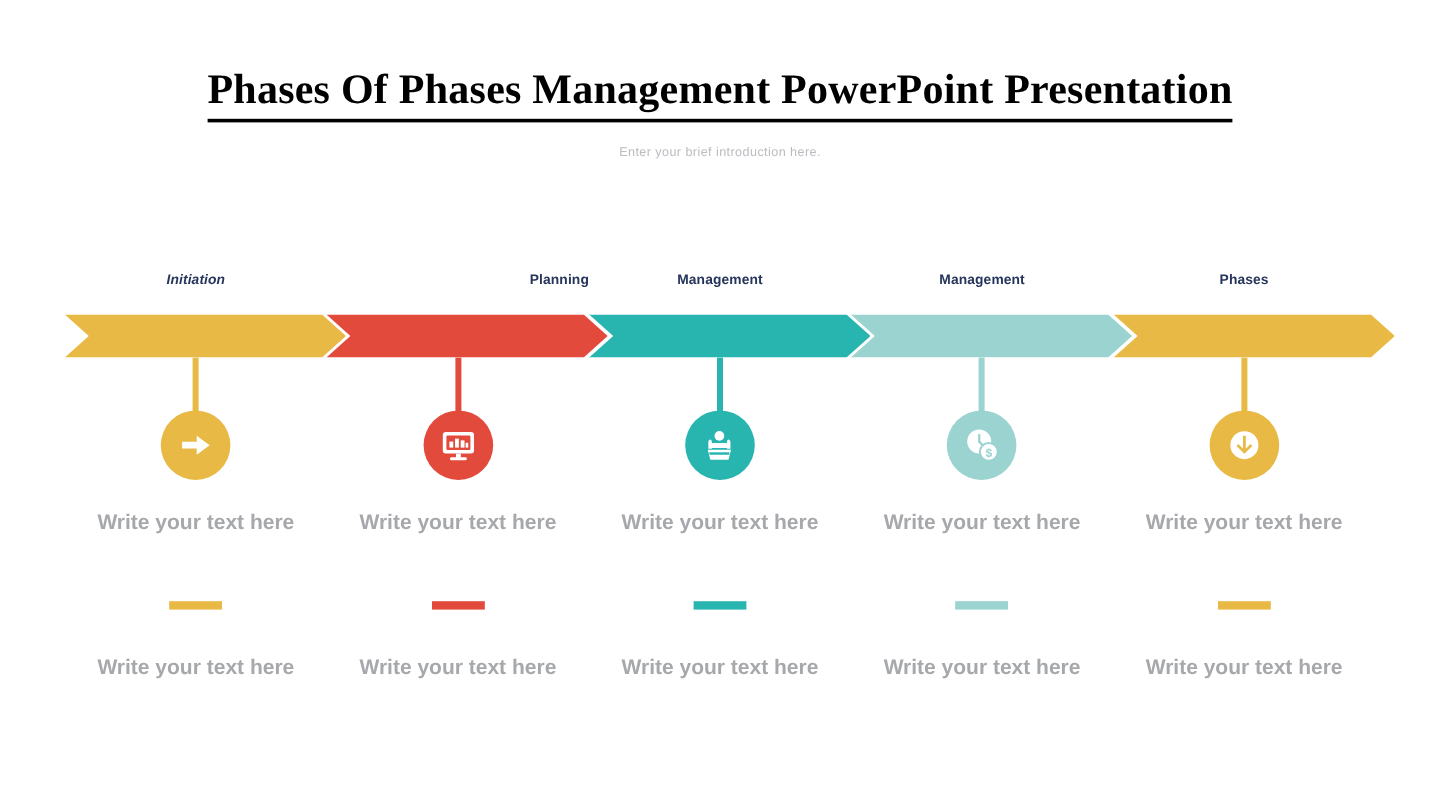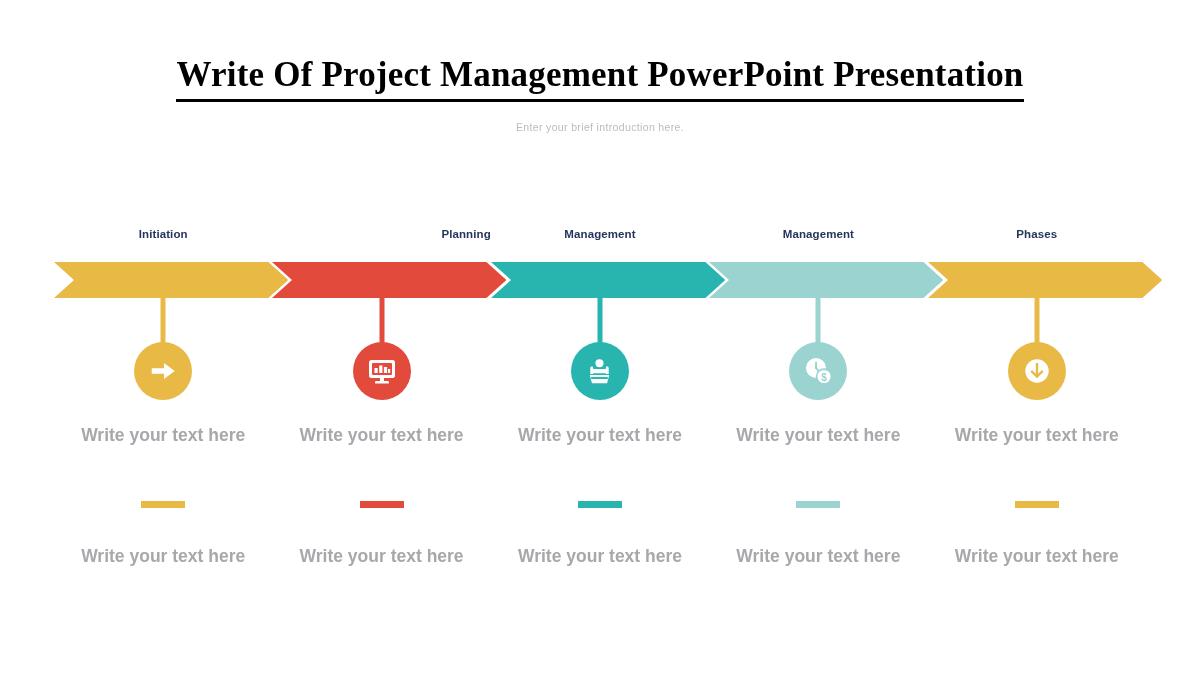--- a/index.html
+++ b/index.html
@@ -135,21 +135,21 @@
     transform: translateX(-50%);
     top: 273px;
     width: 44px;
     height: 7px;
   }
 </style>
 </head>
 <body style="background: rgb(255, 255, 255);">
 
 <div class="slide-title">
-  <span class="title-inner">Write Of Project Management PowerPoint Presentation</span>
+  <span class="title-inner">Phases Of Phases Management PowerPoint Presentation</span>
 </div>
 <div class="slide-subtitle">Enter your brief introduction here.</div>
 
 <div class="chevron-band">
     <div class="chevron" style="left: 0px; width: 234.4px;">
       <svg width="234.4" height="36" viewBox="0 0 234.4 36">
         <path d="M0,0 H214.4 L234.4,18 L214.4,36 H0 L20,18 Z" fill="#e9b946"></path>
       </svg>
     </div>
     <div class="chevron" style="left: 218.4px; width: 234.4px;">
@@ -170,21 +170,21 @@
     <div class="chevron" style="left: 873.6px; width: 234.4px;">
       <svg width="234.4" height="36" viewBox="0 0 234.4 36">
         <path d="M0,0 H214.4 L234.4,18 L214.4,36 H0 L20,18 Z" fill="#e9b946"></path>
       </svg>
     </div>
   </div>
 
 <div class="phase-row">
 
   <div class="phase-col" style="left:0px;">
-    <div class="phase-label" style="color: rgb(38, 53, 92);">Initiation</div>
+    <div class="phase-label" style="color: rgb(38, 53, 92); font-style: italic;">Initiation</div>
     <div class="stem" style="background: rgb(233, 185, 70);"></div>
     <div class="icon-circle" style="background: rgb(233, 185, 70);">
       <span>
         <svg width="30" height="30" viewBox="0 0 32 32" aria-hidden="true">
           <path fill="#ffffff" d="M4 13h13V7.5L28.5 16 17 24.5V19H4z"></path>
         </svg>
       </span>
     </div>
     <div class="body-text body-text-1" style="color: rgb(166, 168, 171);">Write your text here</div>
     <div class="divider-dash" style="background: rgb(233, 185, 70);"></div>

